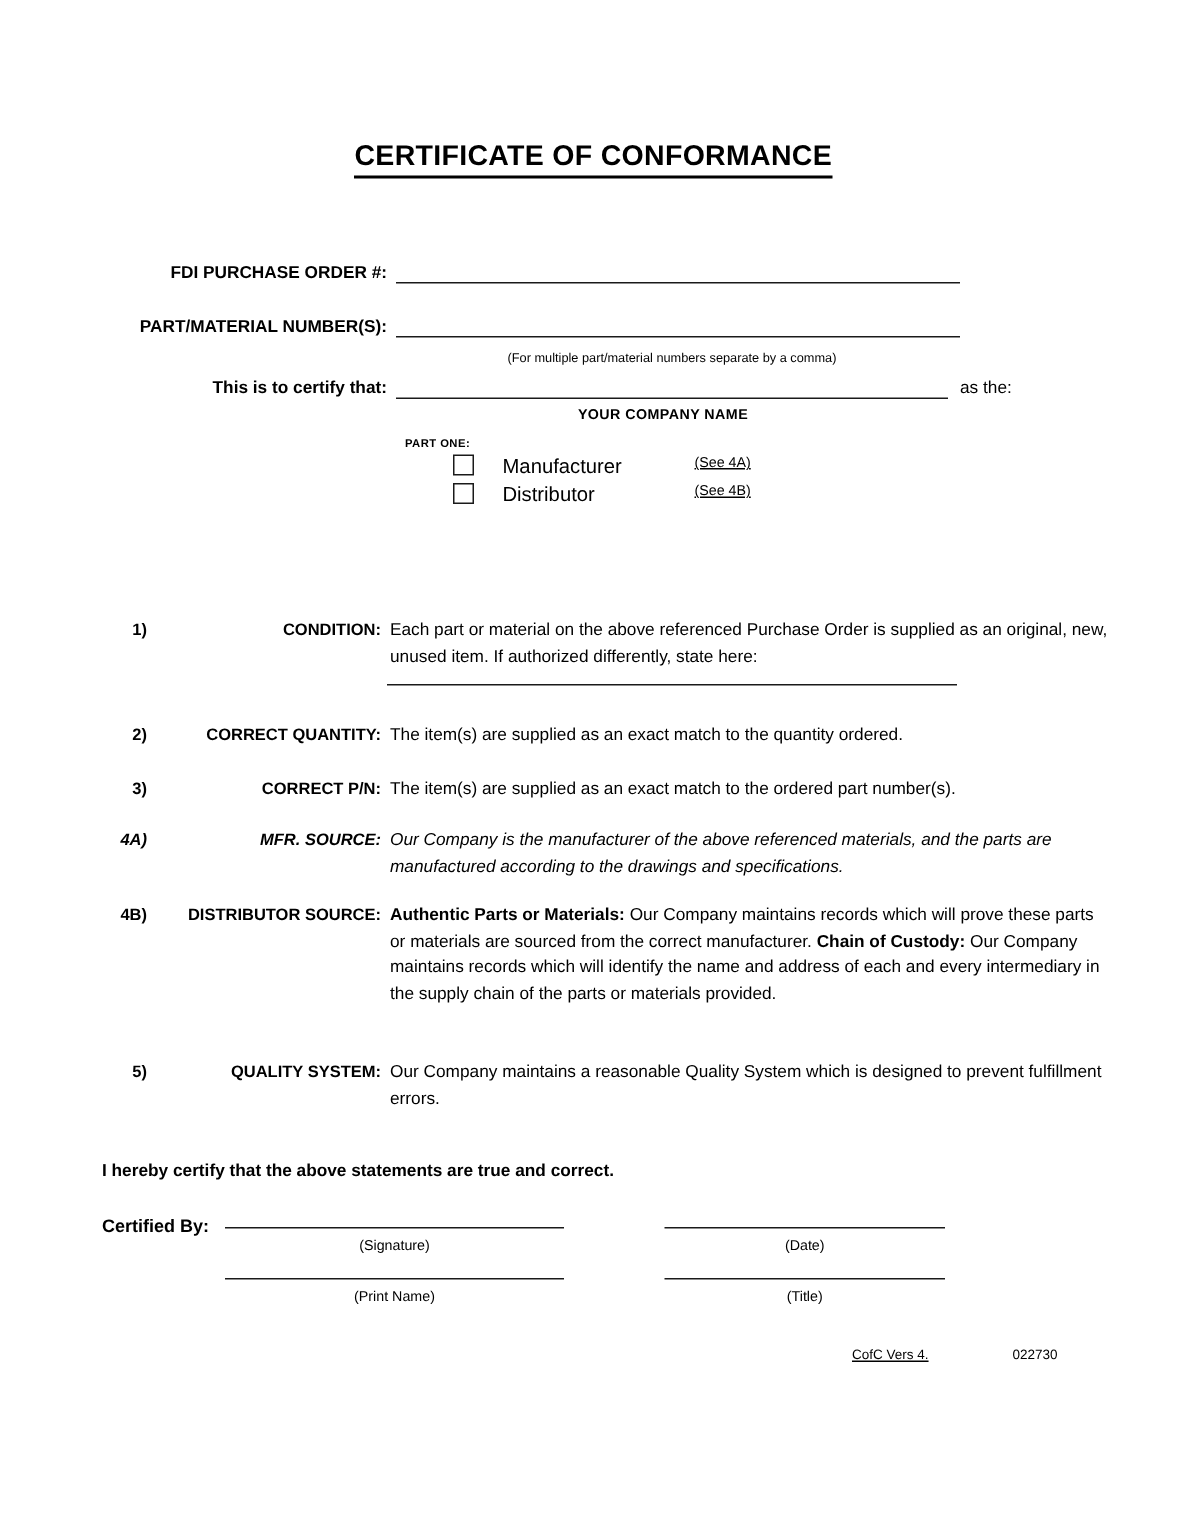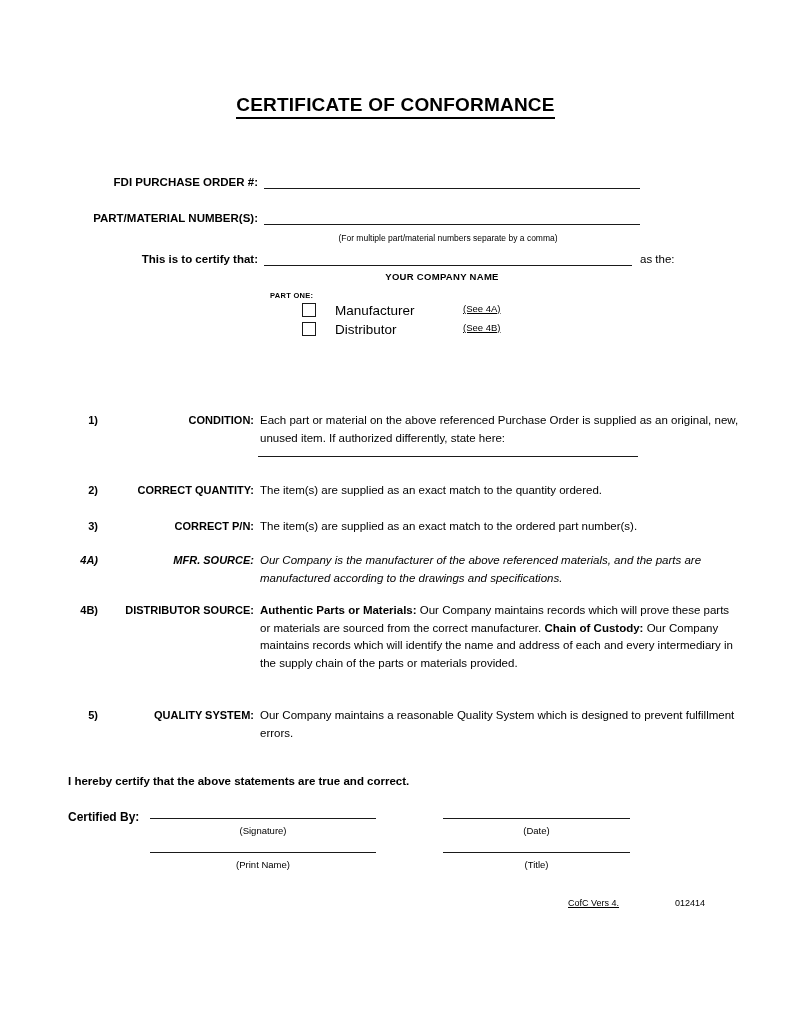--- a/index.html
+++ b/index.html
@@ -328,15 +328,15 @@
   <div class="sig-line" id="sig-line-date"></div>
   <div class="sig-line" id="sig-line-print"></div>
   <div class="sig-line" id="sig-line-title"></div>
 
   <div class="sig-cap" id="cap-signature">(Signature)</div>
   <div class="sig-cap" id="cap-date">(Date)</div>
   <div class="sig-cap" id="cap-print-name">(Print Name)</div>
   <div class="sig-cap" id="cap-title">(Title)</div>
 
   <div id="footer-version">CofC Vers 4.</div>
-  <div id="footer-code">012414</div>
+  <div id="footer-code">022730</div>
 
 </div>
 
 </body></html>

